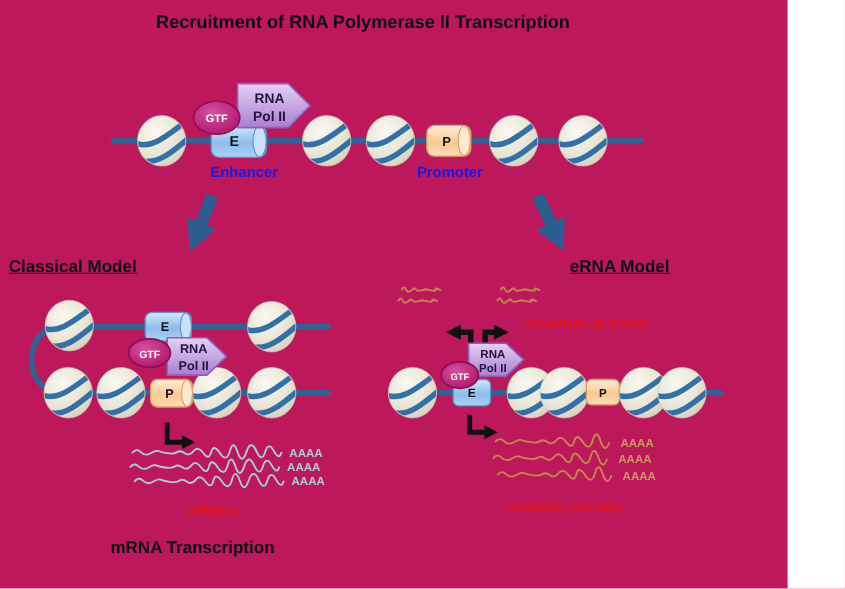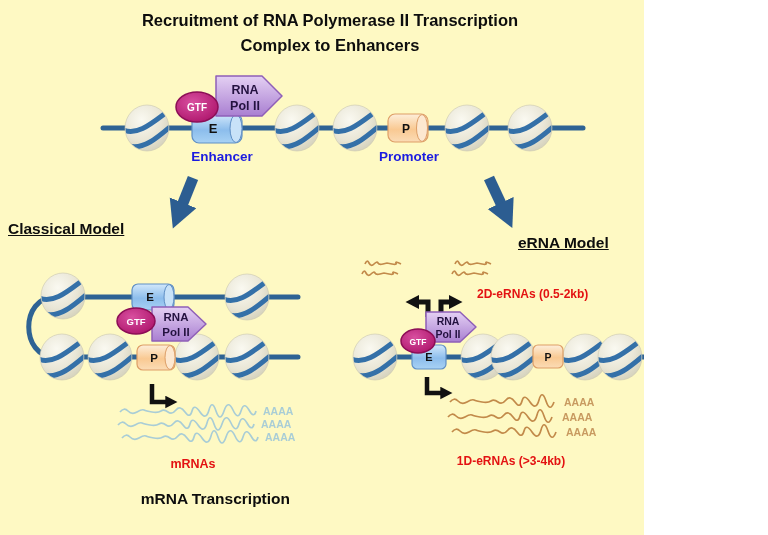--- a/index.html
+++ b/index.html
@@ -1,37 +1,36 @@
 <!DOCTYPE html>
 <html><head>
 <meta charset="utf-8">
 <style>
   html,body{margin:0;padding:0;background:#fff;}
-  .canvas{position:relative;width:644px;height:535px;background:#fef9c3;overflow:hidden;
+  .canvas{position:relative;width:716px;height:535px;background:#be185d;overflow:hidden;
           font-family:"Liberation Sans", sans-serif;}
   .title{position:absolute;top:8px;left:0;width:660px;text-align:center;
          font-size:16.5px;font-weight:bold;color:#0d0d0d;line-height:1.5;}
   .model-heading{position:absolute;font-size:15.5px;font-weight:bold;color:#0d0d0d;
          text-decoration:underline;}
-  .heading-classical{left:8px;top:220px;}
+  .heading-classical{left:8px;top:234px;}
   .heading-erna{left:518px;top:234px;}
-  .caption{position:absolute;font-size:15.5px;font-weight:bold;color:#0d0d0d;text-align:right;width:230px;}
+  .caption{position:absolute;font-size:15.5px;font-weight:bold;color:#0d0d0d;text-align:center;width:230px;}
   .caption-mrna{left:60px;top:490px;}
   .caption-erna{left:361px;top:490px;}
   svg{position:absolute;left:0;top:0;}
   svg text{font-family:"Liberation Sans", sans-serif;}
 </style>
 </head>
 <body>
 
 <div class="canvas">
 
   <div class="title">
     <div>Recruitment of RNA Polymerase II Transcription</div>
-    <div>Complex to Enhancers</div>
   </div>
 
   <div class="model-heading heading-classical">Classical Model</div>
   <div class="model-heading heading-erna">eRNA Model</div>
 
   <svg width="768" height="535" viewBox="0 0 768 535">
     <defs>
       <radialGradient id="nucGrad" cx="38%" cy="32%" r="75%">
         <stop offset="0%" stop-color="#faf9f1"></stop>
         <stop offset="60%" stop-color="#e9e6d6"></stop>

